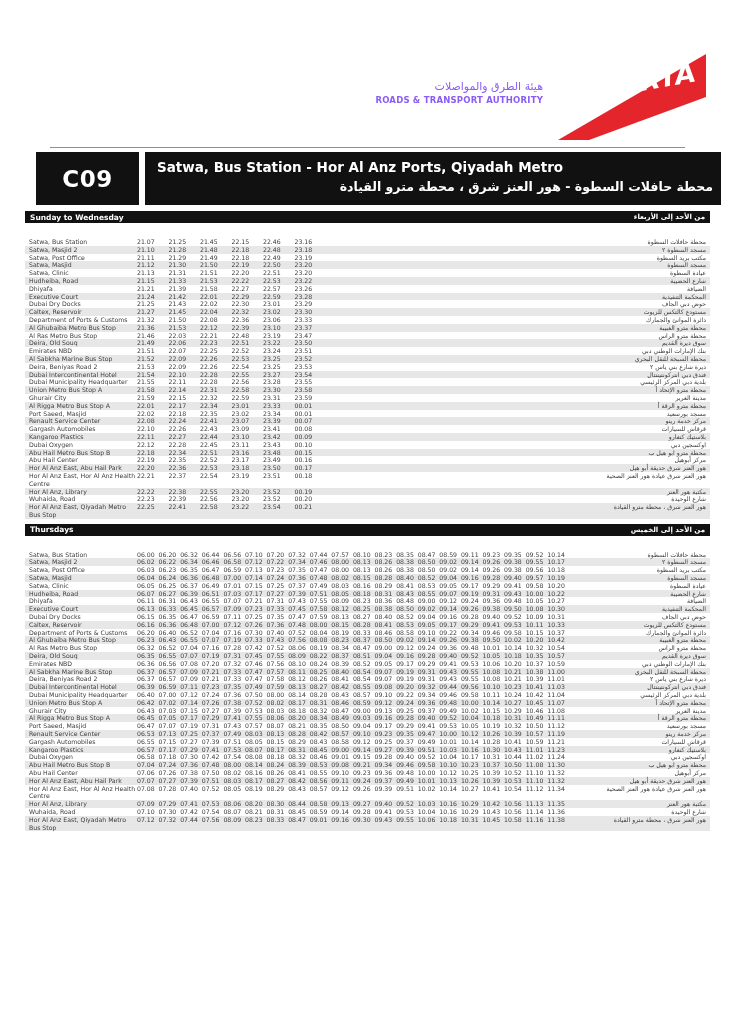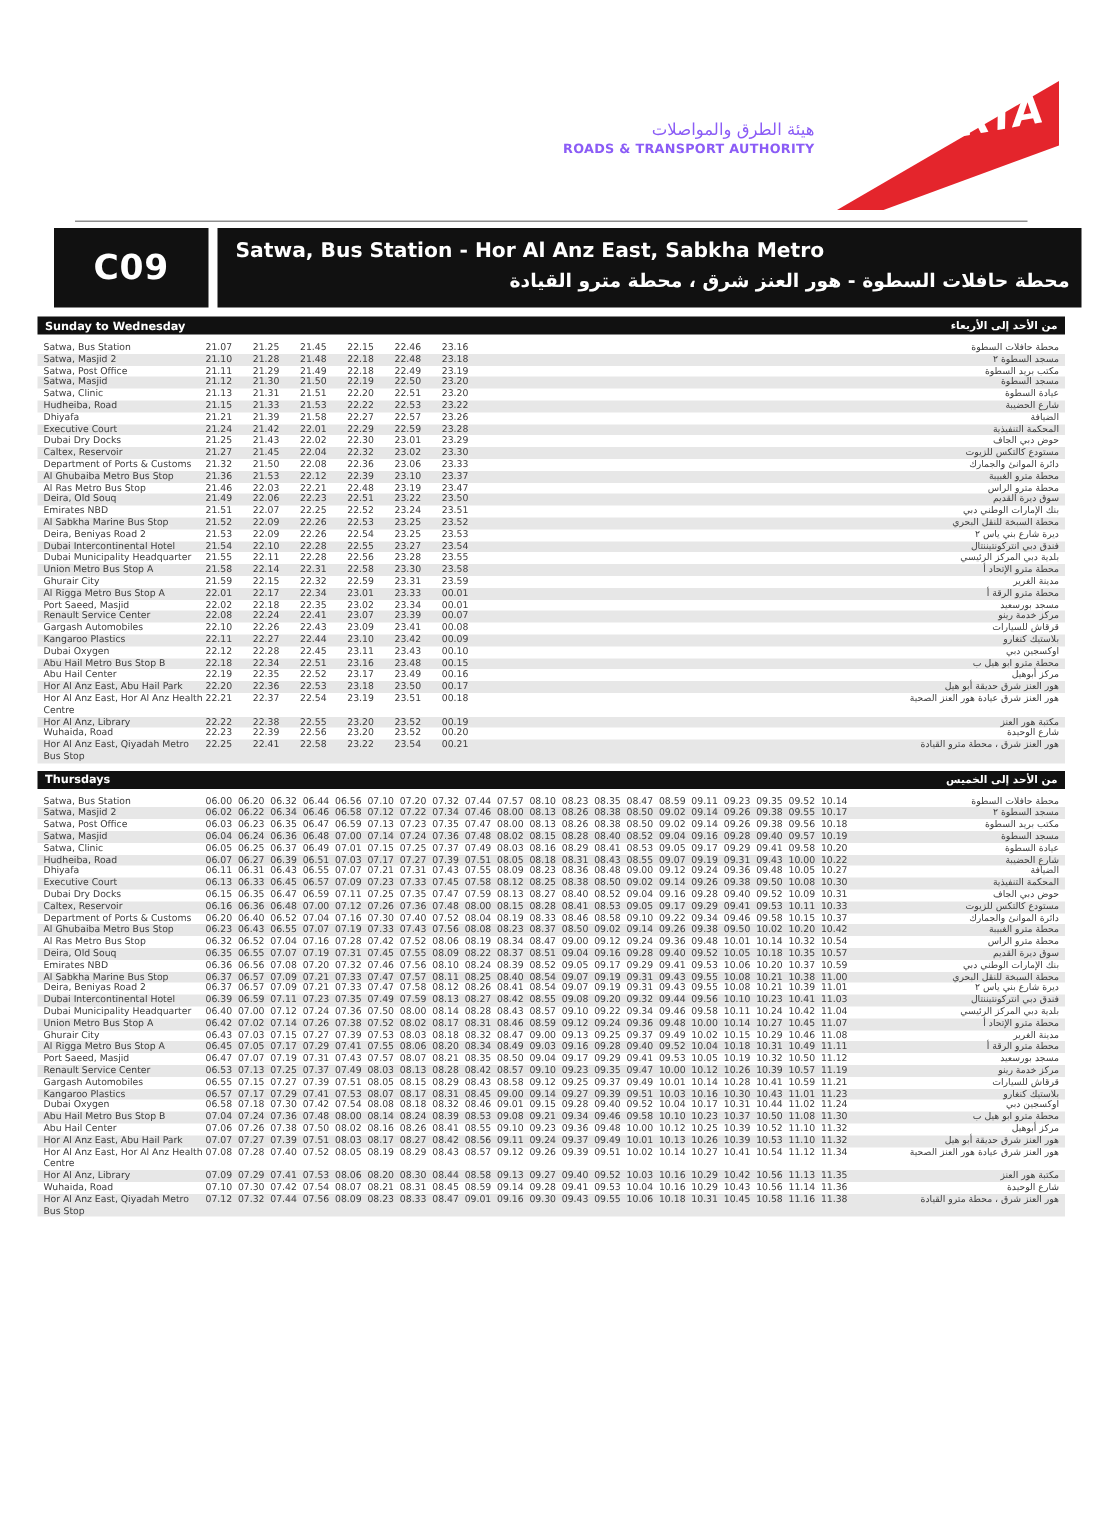--- a/index.html
+++ b/index.html
@@ -33,21 +33,21 @@
   }
   .route-titles{flex:1;margin-left:6px;background:var(--bar,#111);color:#fff;padding:7px 8px 0 12px;box-sizing:border-box;}
   .route-en{font-size:13.5px;font-weight:bold;line-height:17px;}
   .route-ar{font-size:12.5px;font-weight:bold;line-height:17px;margin-top:2px;text-align:right;}
 
   
   #sections{position:absolute;left:25px;top:211px;width:685px;}
   .secbar{
     background:var(--bar,#111);color:#fff;height:12px;
     display:flex;justify-content:space-between;align-items:center;
-    padding:0 5px;margin-bottom:5px;
+    padding:0 5px;margin-bottom:15px;
   }
   .secbar-en{font-size:7.5px;font-weight:bold;}
   .secbar-ar{font-size:7px;font-weight:bold;}
   .rows{margin-bottom:5px;}
   .row{display:flex;align-items:flex-start;font-size:6.2px;line-height:7.8px;color:#3c3c3c;}
   .row.alt{background:var(--stripe,#e7e7e7);}
   .nm{flex:none;width:112px;padding-left:4px;box-sizing:border-box;}
   .tms{flex:none;display:flex;}
   .cell{flex:none;text-align:left;white-space:nowrap;}
   .six  .cell{width:31.5px;}
@@ -70,21 +70,21 @@
       <polygon points="2,87 150,1 150,44 33,87" fill="#e4252c"></polygon>
       <text x="113" y="33" text-anchor="middle" fill="#ffffff" font-size="27" font-weight="bold" font-style="italic" transform="rotate(-10 113 33)">RTA</text>
     </svg>
   </div>
 
   <div class="rule"></div>
 
   <div class="route-bar">
     <div class="route-code">C09</div>
     <div class="route-titles">
-      <div class="route-en">Satwa, Bus Station - Hor Al Anz East, Sabkha Metro</div>
+      <div class="route-en">Satwa, Bus Station - Hor Al Anz Ports, Qiyadah Metro</div>
       <div class="route-ar" dir="rtl">محطة حافلات السطوة - هور العنز شرق ، محطة مترو القيادة</div>
     </div>
   </div>
 
   <div id="sections">
       <section class="tsec">
         <div class="secbar">
           <span class="secbar-en">Sunday to Wednesday</span>
           <span class="secbar-ar" dir="rtl">من الأحد إلى الأربعاء</span>
         </div>

